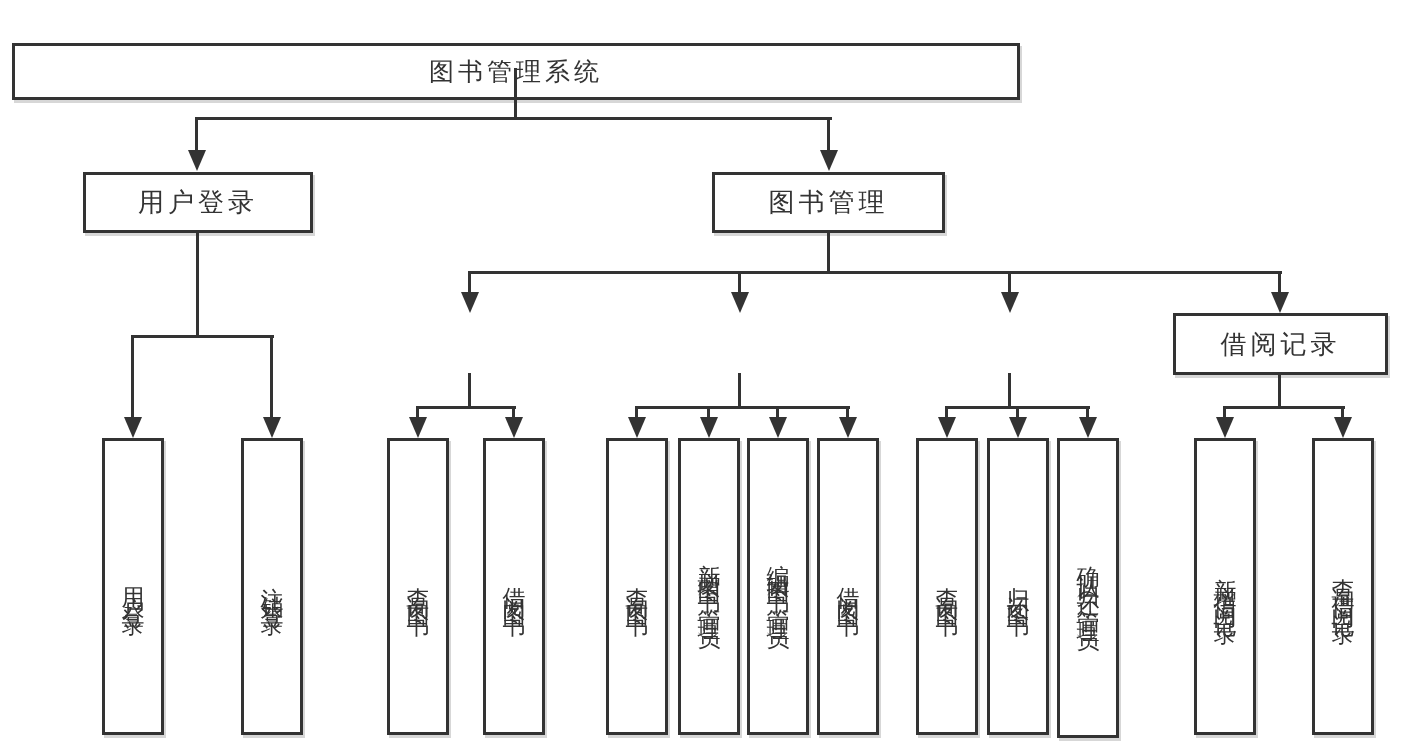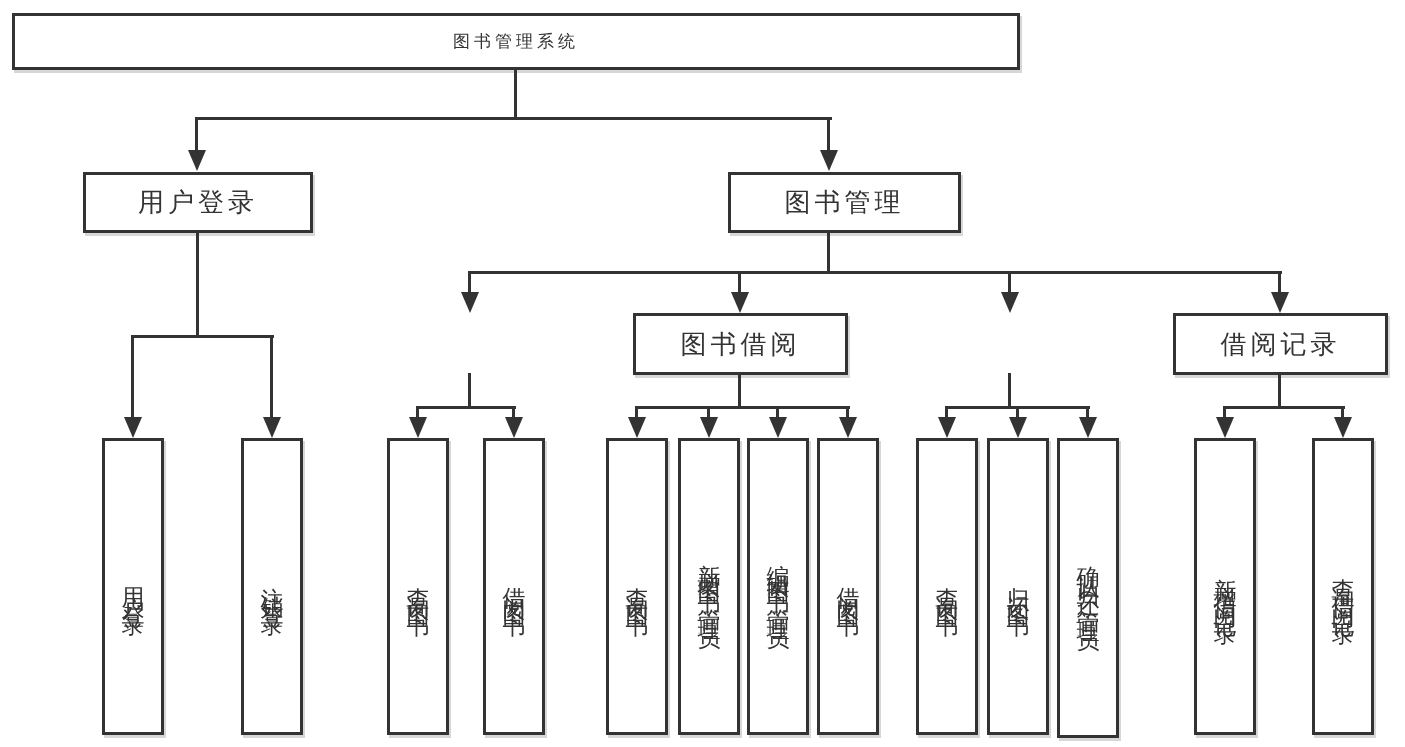--- a/index.html
+++ b/index.html
@@ -7,21 +7,21 @@
     position:relative; width:1405px; height:747px; background:#ffffff;
     font-family:"Liberation Sans","DejaVu Sans",sans-serif;
     color:#333333; overflow:hidden;
   }
   .box {
     position:absolute; background:#ffffff; border:3px solid #333333;
     box-sizing:border-box; display:flex; align-items:center; justify-content:center;
     box-shadow:2px 3px 0 rgba(140,140,140,0.35);
   }
   .hnode { font-size:26px; letter-spacing:4px; white-space:nowrap; }
-  .root-node { font-size:17px; }
+  .root-node { font-size:25px;margin-top:30px; }
   .vnode {
     writing-mode:vertical-lr; text-orientation:mixed;
     font-size:23px; letter-spacing:9px; line-height:1;
   }
   .vline, .hline { position:absolute; background:#333333; }
   .arrow {
     position:absolute; width:0; height:0;
     border-left:9px solid transparent; border-right:9px solid transparent;
     border-top:21px solid #333333;
   }
@@ -39,41 +39,40 @@
   <div class="box hnode root-node" style="left:12px; top:13px; width:1008px; height:57px;">图书管理系统</div>
 
   <div class="vline" style="left:514px; top:68px; width:3px; height:51px;"></div>
   <div class="hline" style="left:196px; top:117px; width:636px; height:3px;"></div>
   <div class="vline" style="left:195px; top:117px; width:3px; height:34px;"></div>
   <div class="arrow" style="left:188px; top:150px;"></div>
   <div class="vline" style="left:827px; top:117px; width:3px; height:34px;"></div>
   <div class="arrow" style="left:820px; top:150px;"></div>
 
   <div class="box hnode" style="left:83px; top:172px; width:230px; height:61px;">用户登录</div>
-  <div class="box hnode" style="left:728px; top:172px; width:233px; height:61px;">图书管理</div>
+  <div class="box hnode" style="left:712px; top:172px; width:233px; height:61px;">图书管理</div>
 
   <div class="vline" style="left:196px; top:233px; width:3px; height:103px;"></div>
   <div class="hline" style="left:131px; top:335px; width:143px; height:3px;"></div>
   <div class="vline" style="left:131px; top:335px; width:3px; height:83px;"></div>
   <div class="arrow" style="left:124px; top:417px;"></div>
   <div class="vline" style="left:270px; top:335px; width:3px; height:83px;"></div>
   <div class="arrow" style="left:263px; top:417px;"></div>
 
   <div class="vline" style="left:827px; top:233px; width:3px; height:40px;"></div>
   <div class="hline" style="left:468px; top:271px; width:814px; height:3px;"></div>
   <div class="vline" style="left:468px; top:271px; width:3px; height:23px;"></div>
   <div class="arrow" style="left:461px; top:292px;"></div>
   <div class="vline" style="left:738px; top:271px; width:3px; height:23px;"></div>
   <div class="arrow" style="left:731px; top:292px;"></div>
   <div class="vline" style="left:1008px; top:271px; width:3px; height:23px;"></div>
   <div class="arrow" style="left:1001px; top:292px;"></div>
   <div class="vline" style="left:1278px; top:271px; width:3px; height:23px;"></div>
   <div class="arrow" style="left:1271px; top:292px;"></div>
 
-  <div class="box hnode" style="left:633px; top:313px; width:215px; height:62px;">图书借阅</div>
   <div class="box hnode" style="left:1173px; top:313px; width:215px; height:62px;">借阅记录</div>
 
   <div class="vline" style="left:468px; top:373px; width:3px; height:36px;"></div>
   <div class="hline" style="left:416px; top:406px; width:100px; height:3px;"></div>
   <div class="vline" style="left:416px; top:406px; width:3px; height:12px;"></div>
   <div class="arrow" style="left:409px; top:417px;"></div>
   <div class="vline" style="left:512px; top:406px; width:3px; height:12px;"></div>
   <div class="arrow" style="left:505px; top:417px;"></div>
 
   <div class="vline" style="left:738px; top:373px; width:3px; height:36px;"></div>

